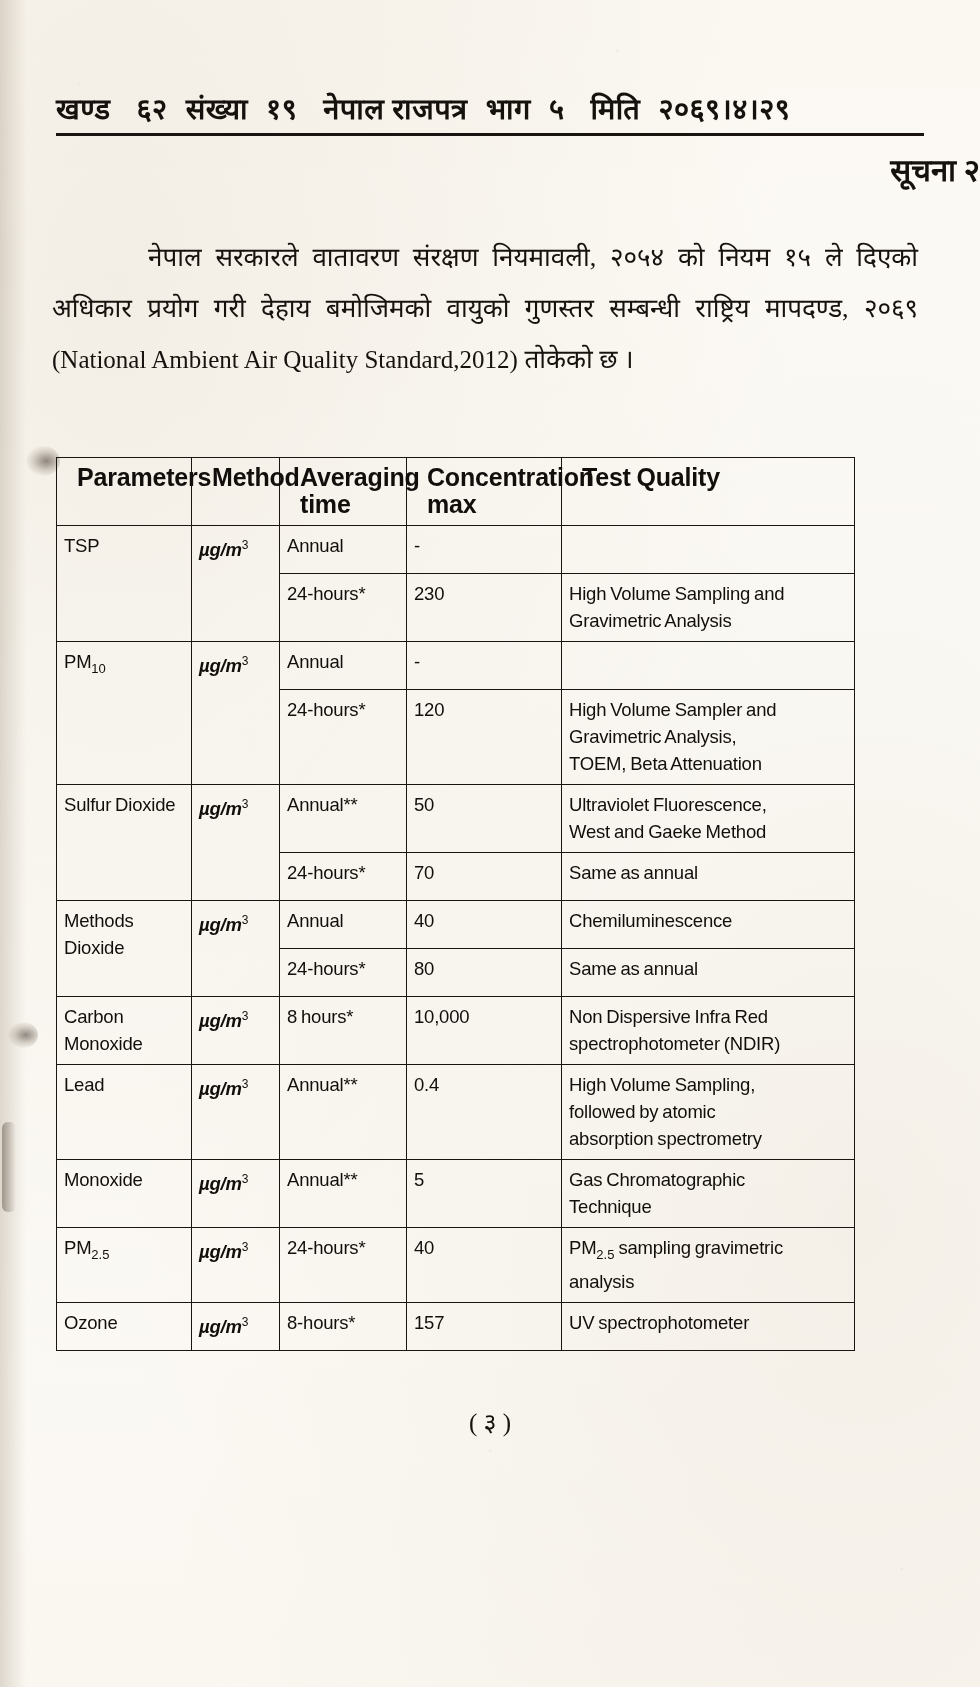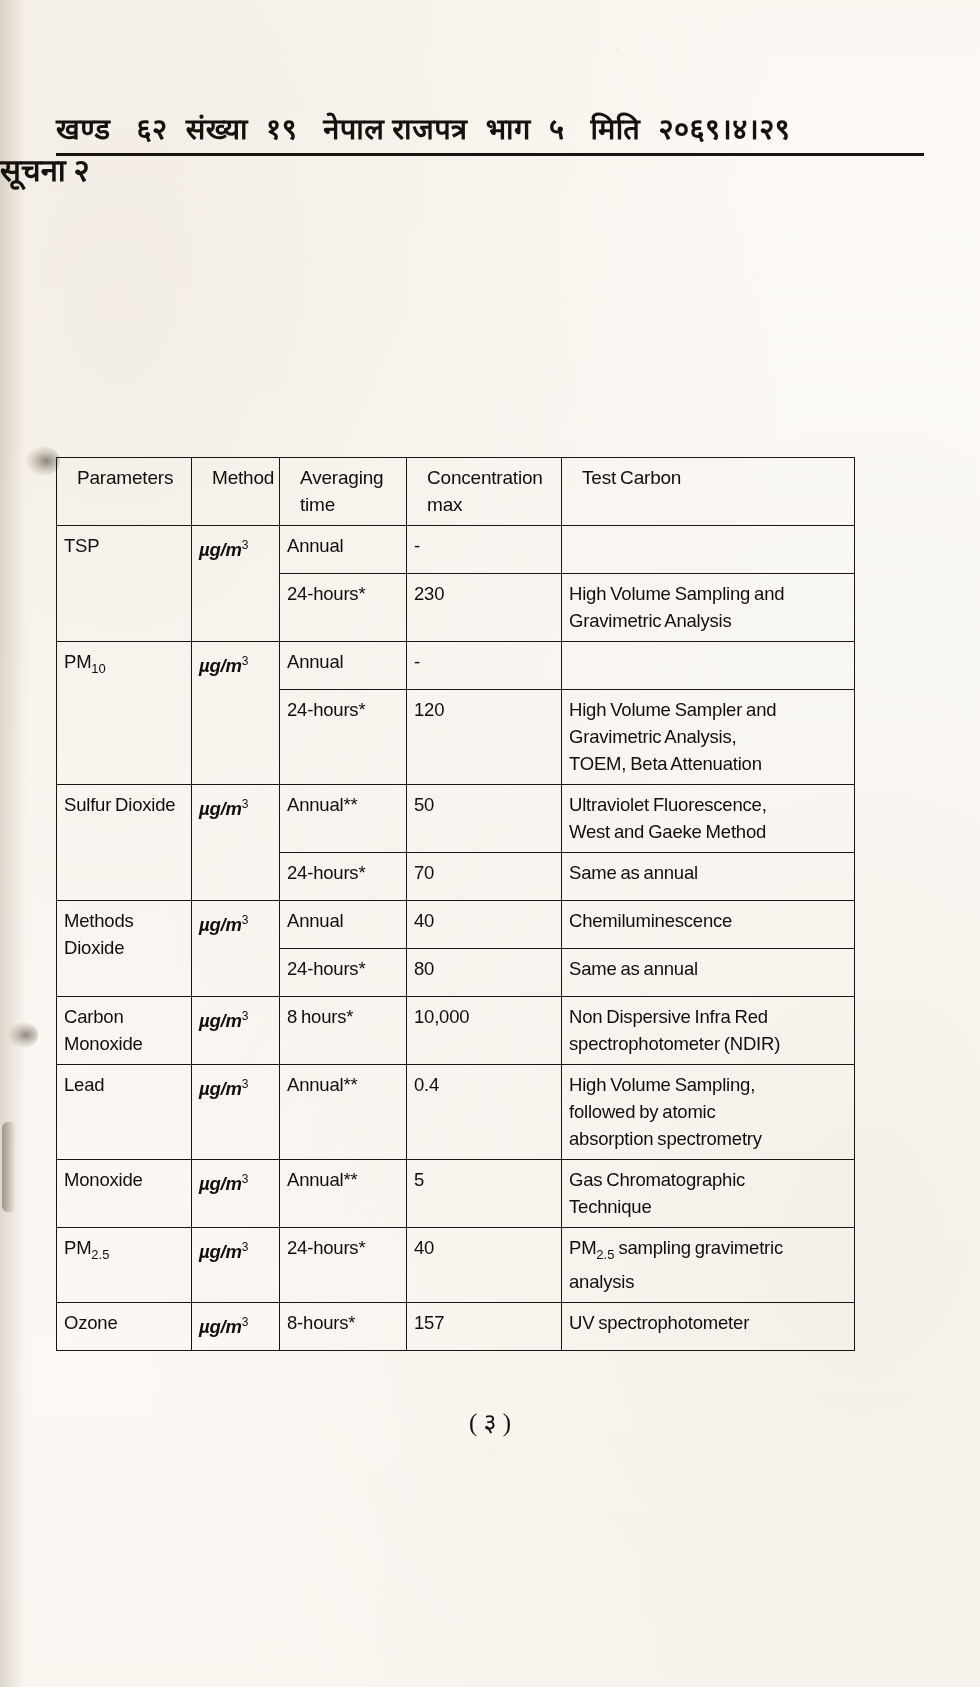--- a/index.html
+++ b/index.html
@@ -48,30 +48,30 @@
     font-family: "Liberation Serif", serif;
     font-size: 29px;
     font-weight: 700;
     color: #15110d;
     letter-spacing: 0.5px;
     border-bottom: 3px solid #1a1410;
     padding-bottom: 6px;
     white-space: nowrap;
     text-align: left;
   }
-  .gazette-header .seg { display: inline-block; margin-top: 20px; }
+  .gazette-header .seg { display: inline-block; }
   .gh-sp-s { display: inline-block; width: 18px; }
   .gh-sp-m { display: inline-block; width: 26px; }
 
   .notice-title {
     position: absolute;
     top: 148px;
     left: 0;
     width: 980px;
-    text-align: left;
+    text-align: right;
     font-family: "Liberation Serif", serif;
     font-size: 31px;
     font-weight: 700;
     color: #15110d;
   }
 
   .body-para {
     position: absolute;
     top: 232px;
     left: 52px;
@@ -108,22 +108,22 @@
     line-height: 27px;
     color: #120e0b;
     vertical-align: top;
     padding: 6px 7px 7px 7px;
     text-align: left;
     font-weight: 400;
     letter-spacing: -0.2px;
     word-spacing: -1px;
   }
   table.std-table th {
-    font-weight: 400;
-    font-size: 19px;
+    font-weight: 700;
+    font-size: 25px;
     padding-left: 20px;
   }
   col.c-param { width: 135px; }
   col.c-units { width: 88px; }
   col.c-avg   { width: 127px; }
   col.c-conc  { width: 155px; }
   col.c-test  { width: 293px; }
 
   .sub { font-size: 13px; vertical-align: sub; letter-spacing: 0; }
   .sup { font-size: 12px; vertical-align: super; letter-spacing: 0; }
@@ -168,37 +168,40 @@
   <div class="punch punch-1"></div>
   <div class="punch punch-2"></div>
   <div class="punch punch-3"></div>
 
   <div class="gazette-header">
     <span class="seg">खण्ड</span><span class="gh-sp-m"></span><span class="seg">६२</span><span class="gh-sp-s"></span><span class="seg">संख्या</span><span class="gh-sp-s"></span><span class="seg">१९</span><span class="gh-sp-m"></span><span class="seg">नेपाल राजपत्र</span><span class="gh-sp-s"></span><span class="seg">भाग</span><span class="gh-sp-s"></span><span class="seg">५</span><span class="gh-sp-m"></span><span class="seg">मिति</span><span class="gh-sp-s"></span><span class="seg">२०६९।४।२९</span>
   </div>
 
   <div class="notice-title">सूचना २</div>
 
+  <div class="body-para">
+    <span>नेपाल सरकारले वातावरण संरक्षण नियमावली, २०५४ को नियम १५ ले दिएको अधिकार प्रयोग गरी देहाय बमोजिमको वायुको गुणस्तर सम्बन्धी राष्ट्रिय मापदण्ड, २०६९ </span><span class="latin">(National Ambient Air Quality Standard,2012)</span><span> तोकेको छ ।</span>
+  </div>
 
   <div class="std-table-wrap">
     <table class="std-table">
       <colgroup>
         <col class="c-param">
           <col class="c-units">
           <col class="c-avg">
           <col class="c-conc">
           <col class="c-test">
       </colgroup>
       <thead>
         <tr>
           <th>Parameters</th>
           <th>Method</th>
           <th>Averaging time</th>
           <th>Concentration max</th>
-          <th>Test Carbon</th>
+          <th>Test Quality</th>
         </tr>
       </thead>
       <tbody id="table-body">
           <tr class="row-tall">
             <td rowspan="2">TSP</td>
             <td rowspan="2"><span class="unit">µg/m</span><span class="sup">3</span></td>
             <td>Annual</td>
             <td>-</td>
             <td>&nbsp;</td>
           </tr>

